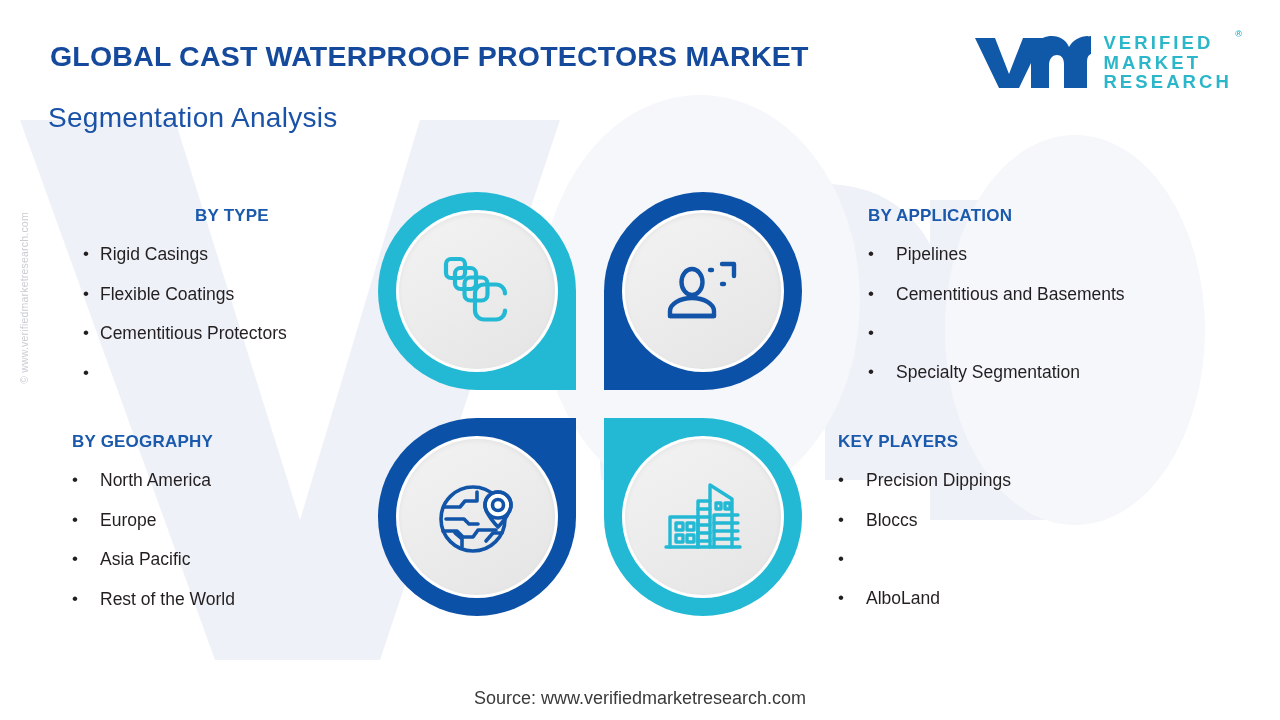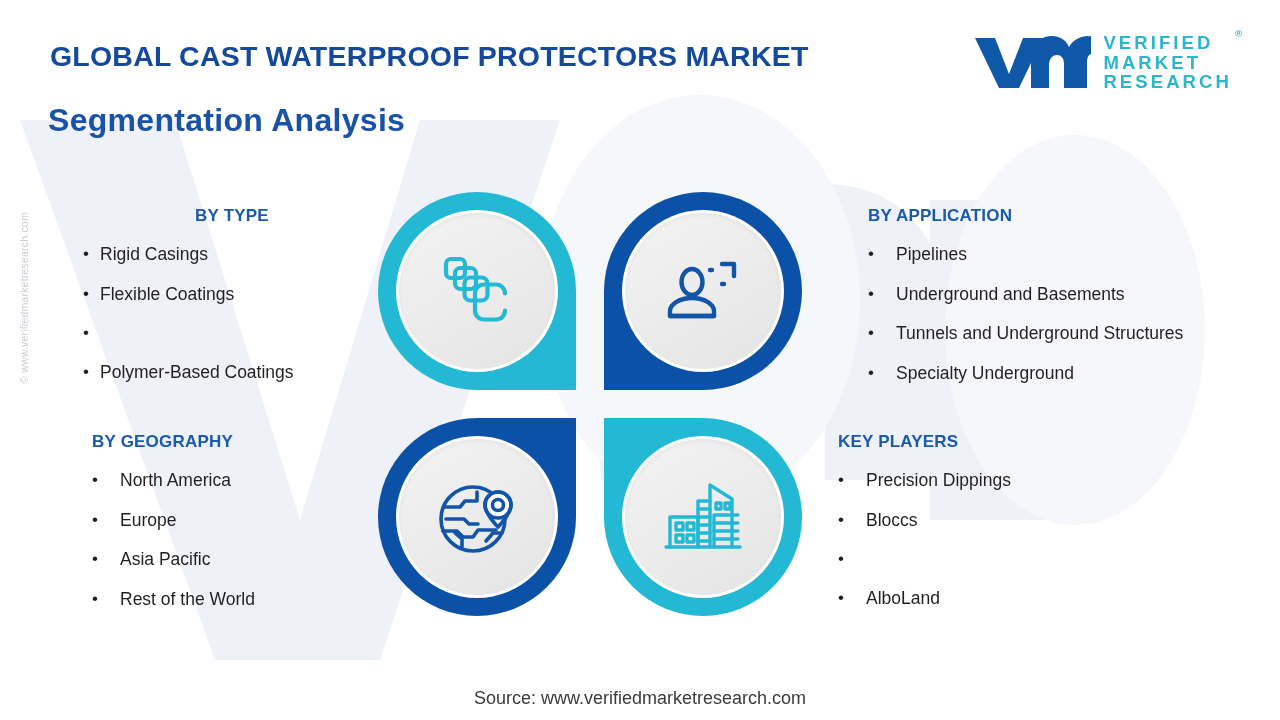--- a/index.html
+++ b/index.html
@@ -53,22 +53,22 @@
     left: 50px; top: 40px;
     font-size: 28.5px;
     font-weight: bold;
     color: #14499b;
     letter-spacing: 0.2px;
     white-space: nowrap;
   }
   .title-sub {
     position: absolute;
     left: 48px; top: 102px;
-    font-size: 32px;
-    font-weight: bold;
+    font-size: 28px;
+    font-weight: normal;
     color: #1a52a8;
     letter-spacing: 0.3px;
   }
 
   
   .logo {
     position: absolute;
     right: 48px; top: 30px;
     display: flex;
     align-items: flex-end;
@@ -99,21 +99,21 @@
 
   
   .col {
     position: absolute;
     z-index: 5;
   }
   .col-left  { left: 72px;  width: 320px; }
   .col-right { left: 838px; width: 430px; }
 
   .block-type   { top: 206px; text-align: center; }
-  .block-geo    { top: 432px; margin-left: 20px; }
+  .block-geo    { top: 432px; }
   .block-app    { top: 206px; margin-left: 30px; }
   .block-key    { top: 432px; }
 
   .block-head {
     font-size: 17px;
     font-weight: bold;
     color: #1a59ab;
     letter-spacing: 0.2px;
     margin-bottom: 18px;
     white-space: nowrap;
@@ -228,24 +228,24 @@
     <li>
         <span class="dot">•</span>
         <span class="txt">Rigid Casings</span>
       </li>
     <li>
         <span class="dot">•</span>
         <span class="txt">Flexible Coatings</span>
       </li>
     <li>
         <span class="dot">•</span>
-      </li>
-    <li>
-        <span class="dot">•</span>
-        <span class="txt">Polymer-Based Coatings</span>
+        <span class="txt">Cementitious Protectors</span>
+      </li>
+    <li>
+        <span class="dot">•</span>
       </li>
   </ul>
 </div>
 
 <div class="col col-left block-geo">
   <div class="block-head">BY GEOGRAPHY</div>
   <ul class="bullets">
     <li>
         <span class="dot">•</span>
         <span class="txt">North America</span>
@@ -267,29 +267,28 @@
 
 <div class="col col-right block-app">
   <div class="block-head">BY APPLICATION</div>
   <ul class="bullets">
     <li>
         <span class="dot">•</span>
         <span class="txt">Pipelines</span>
       </li>
     <li>
         <span class="dot">•</span>
-        <span class="txt">Underground and Basements</span>
-      </li>
-    <li>
-        <span class="dot">•</span>
-        <span class="txt">Tunnels and Underground Structures</span>
-      </li>
-    <li>
-        <span class="dot">•</span>
-        <span class="txt">Specialty Underground</span>
+        <span class="txt">Cementitious and Basements</span>
+      </li>
+    <li>
+        <span class="dot">•</span>
+      </li>
+    <li>
+        <span class="dot">•</span>
+        <span class="txt">Specialty Segmentation</span>
       </li>
   </ul>
 </div>
 
 <div class="col col-right block-key">
   <div class="block-head">KEY PLAYERS</div>
   <ul class="bullets">
     <li>
         <span class="dot">•</span>
         <span class="txt">Precision Dippings</span>

